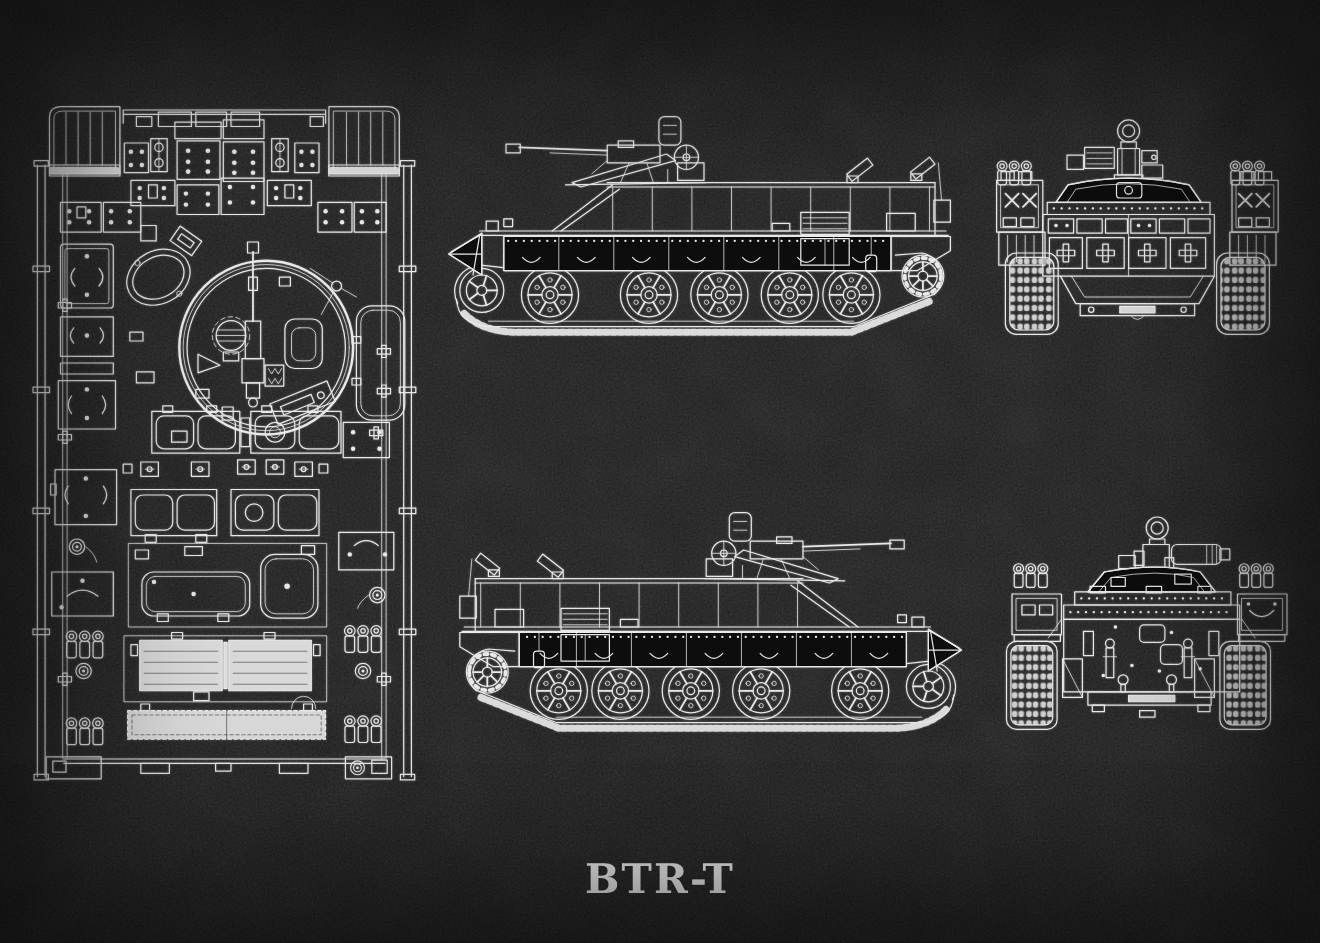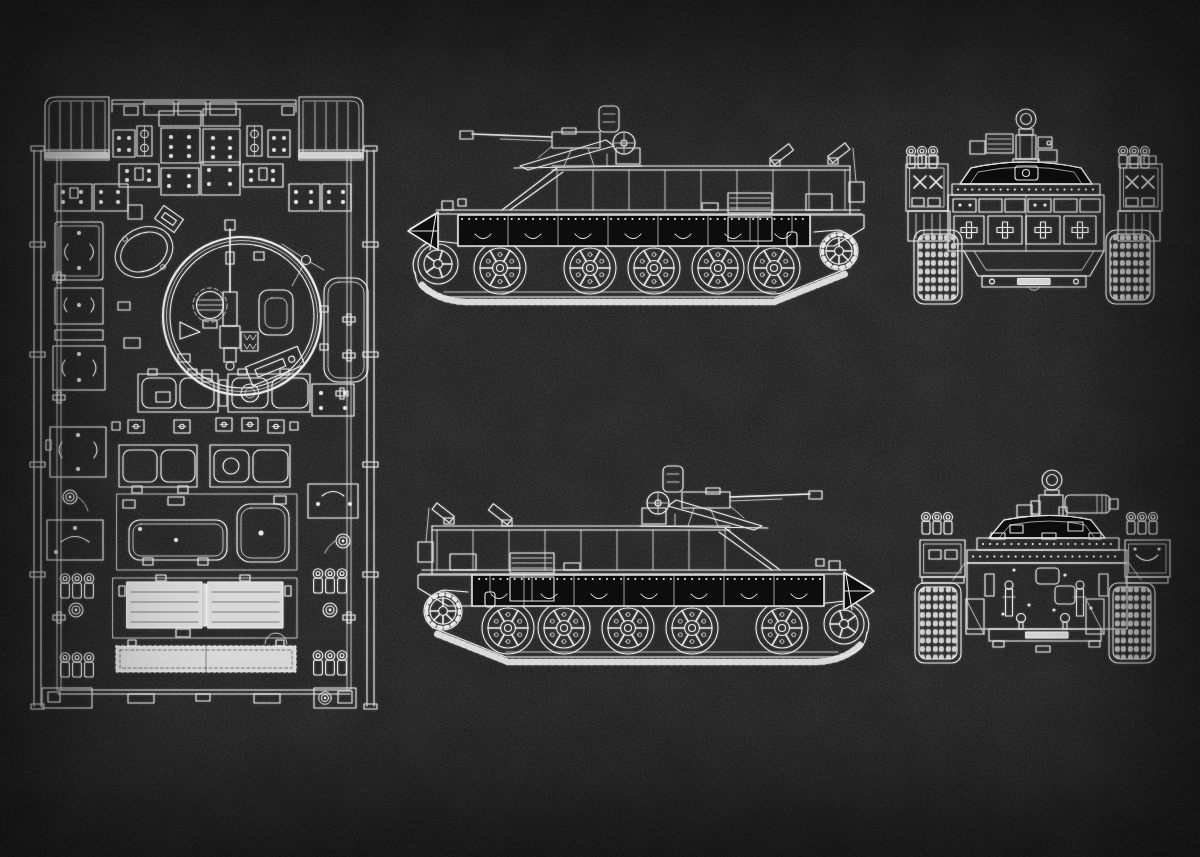--- a/index.html
+++ b/index.html
@@ -687,15 +687,16 @@
     <rect x="73" y="141" width="18" height="35"></rect>
             <path class="thin" d="M73,141 L91,176"></path>
     <rect x="193" y="141" width="18" height="35"></rect>
             <path class="thin" d="M193,141 L211,176"></path>
   </g>
  </g>
 </svg>
 </div>
 
 
+<div id="title">BTR-T</div>
 
 <div class="vignette"></div>
 </div>
 
 </body></html>

